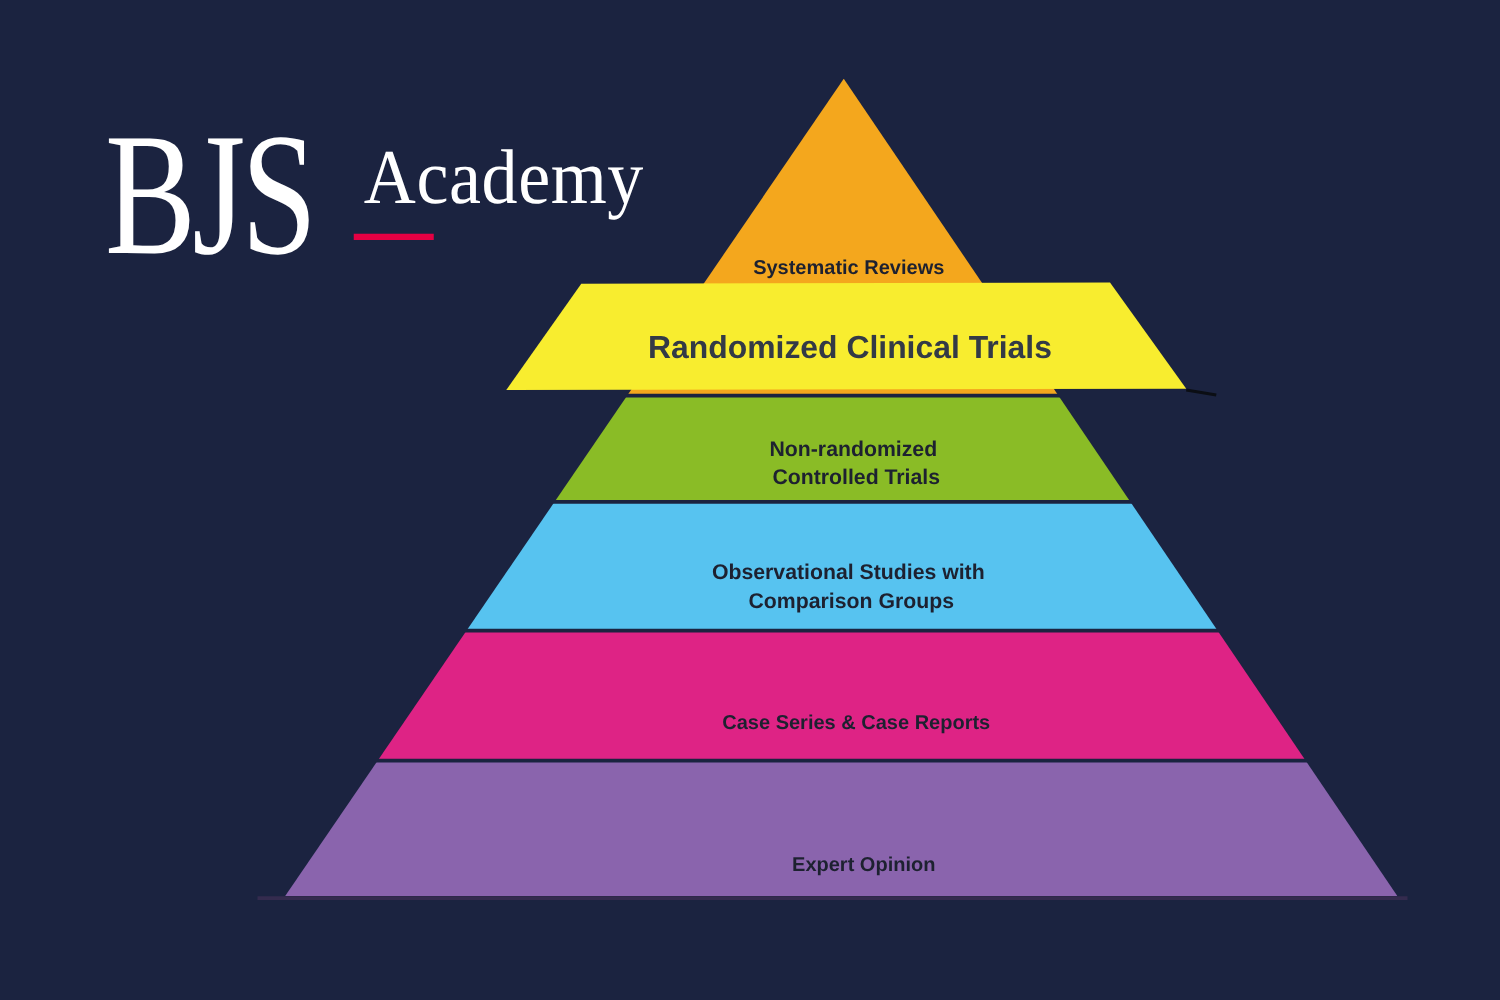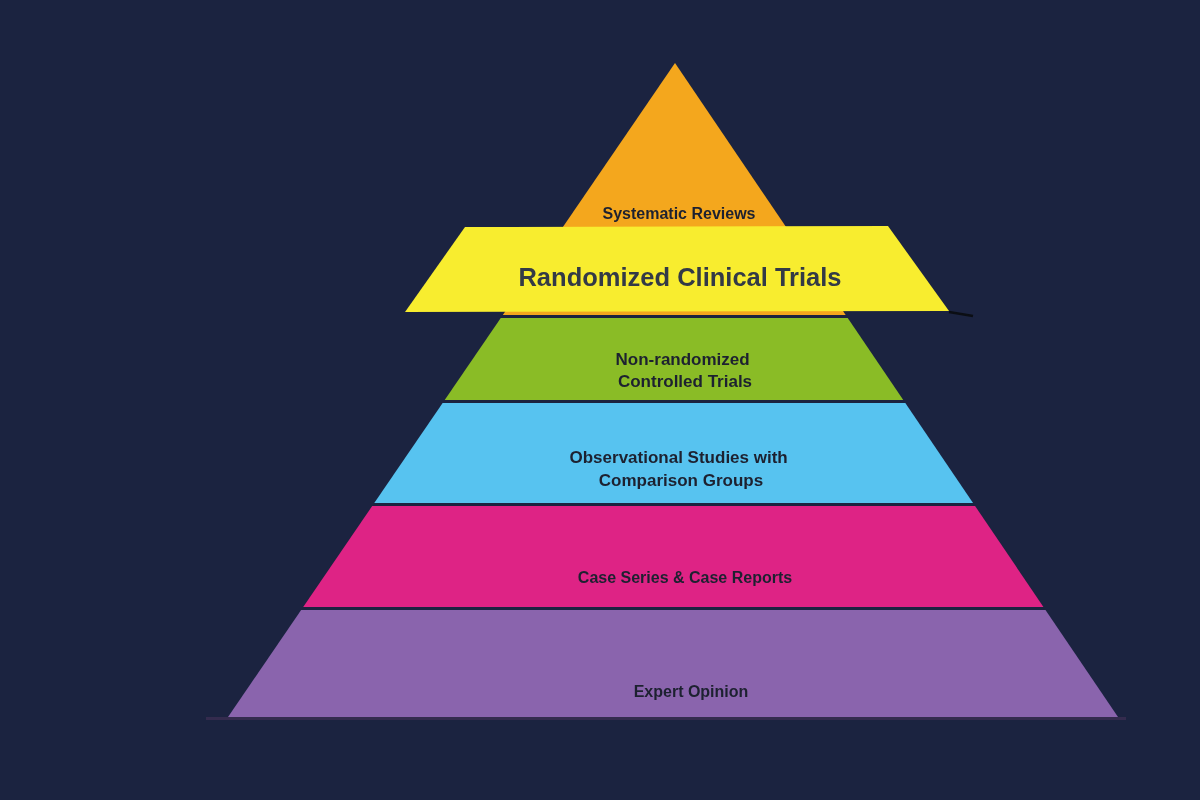--- a/index.html
+++ b/index.html
@@ -104,14 +104,19 @@
     <text class="pyr-label" font-size="17" fill="#1d2130">
       <tspan x="681" y="463">Observational Studies with</tspan>
       <tspan x="681" y="486">Comparison Groups</tspan>
     </text>
 
     <text class="pyr-label" x="685" y="583" font-size="16" fill="#1d2130">Case Series &amp; Case Reports</text>
 
     <text class="pyr-label" x="691" y="697" font-size="16" fill="#1d2130">Expert Opinion</text>
   </svg>
 
+  <div class="logo">
+    <span class="logo-bjs" style="color: rgb(255, 255, 255);">BJS</span>
+    <span class="logo-academy" style="color: rgb(255, 255, 255);">Academy</span>
+    <span class="logo-underline" style="background-color: rgb(229, 0, 67);"></span>
+  </div>
 
 </div>
 
 </body></html>

